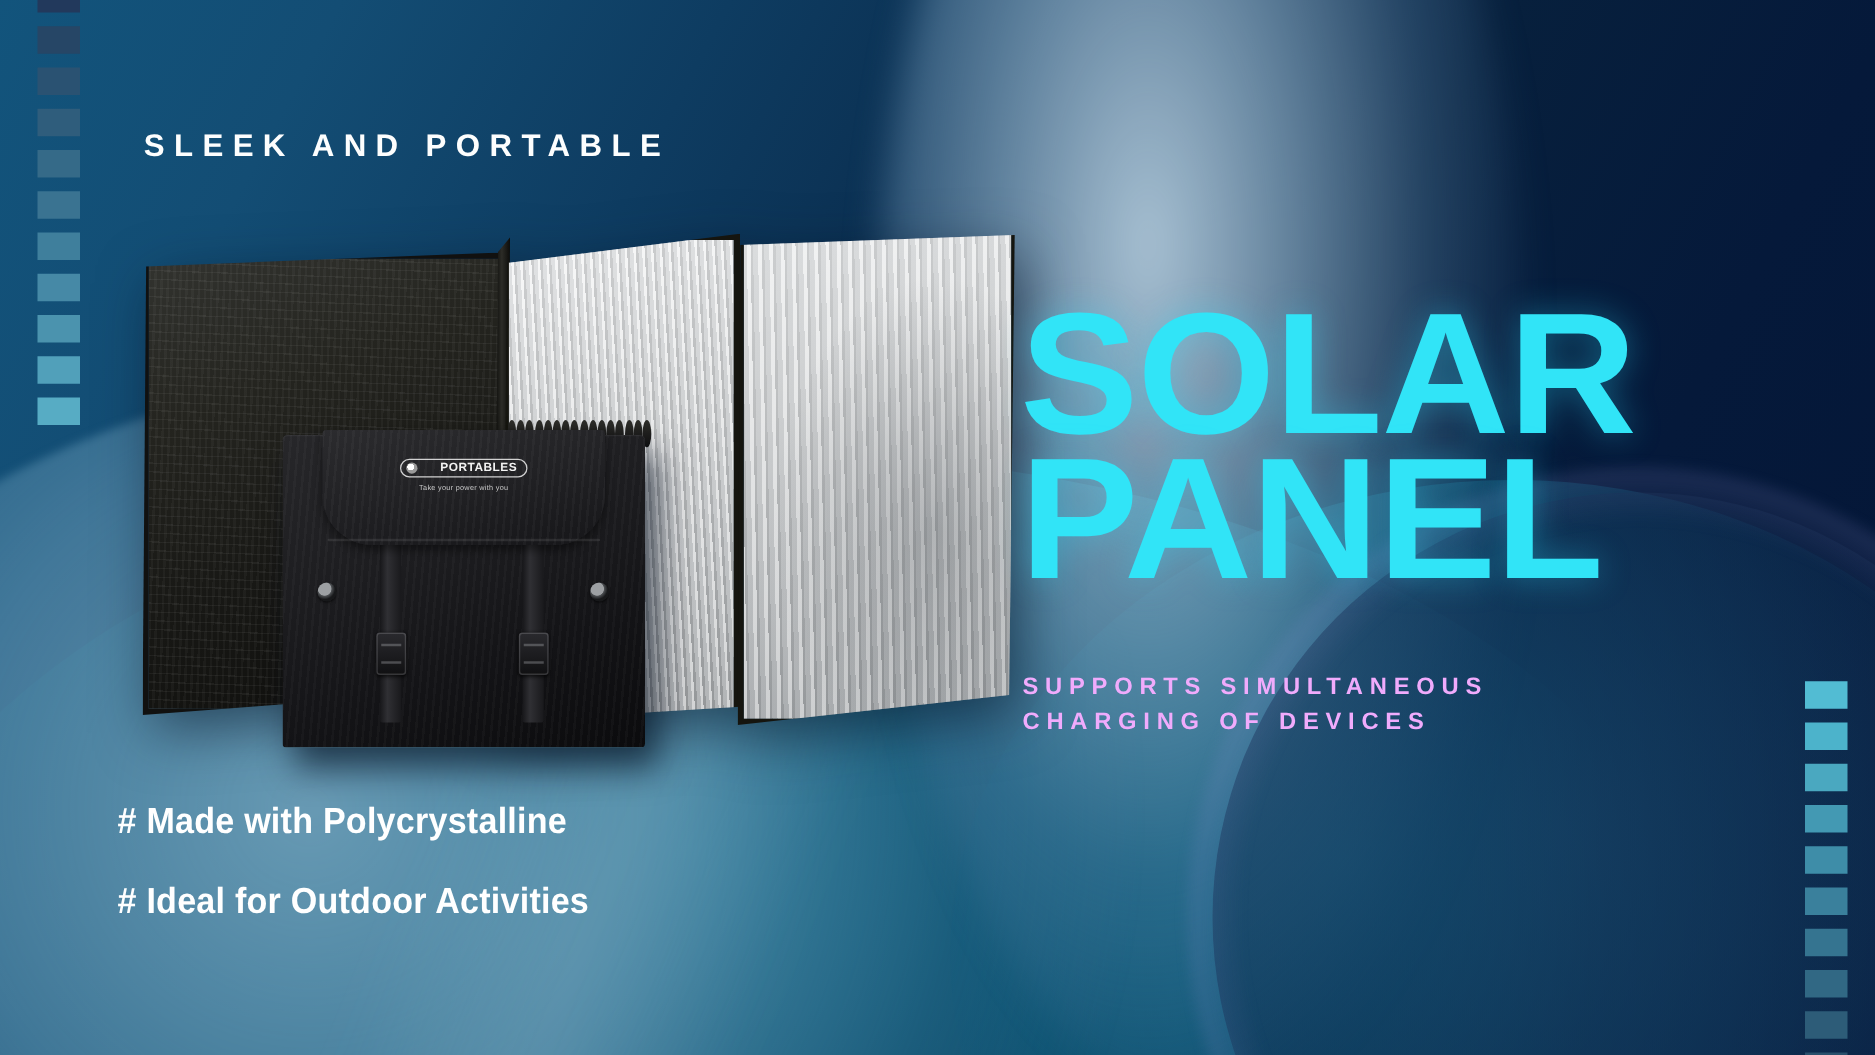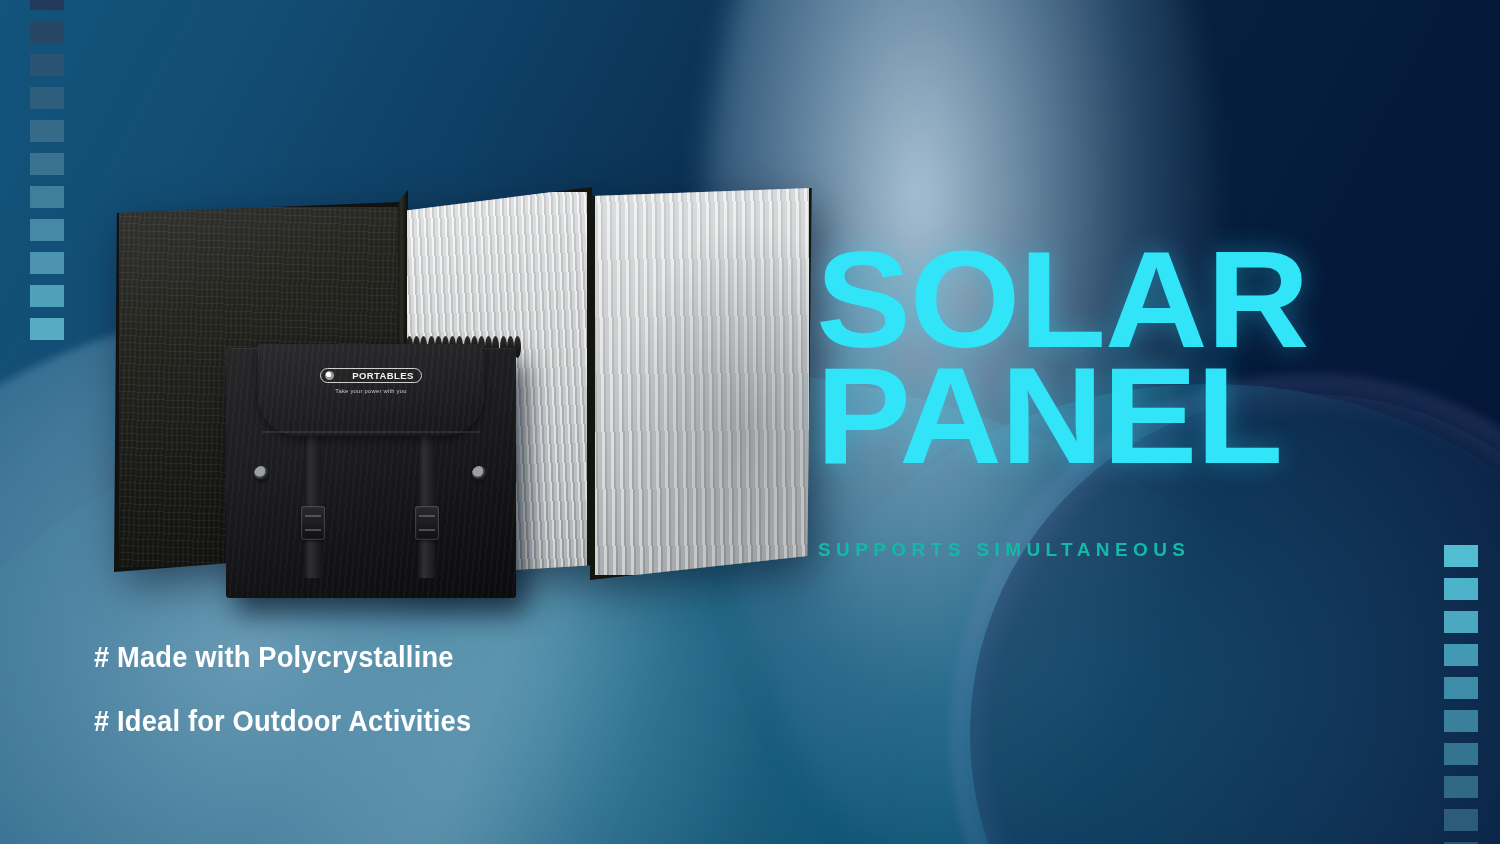--- a/index.html
+++ b/index.html
@@ -51,21 +51,21 @@
   
   .eyebrow{position:absolute;left:115px;top:103px;color:#fdfefe;font-size:25px;font-weight:600;
     letter-spacing:7.5px;white-space:nowrap;}
   .title{position:absolute;left:816px;top:244px;line-height:.80;
     color:#31e4f7;font-weight:800;font-size:138px;letter-spacing:-1px;
     font-family:"Liberation Sans Narrow","Liberation Sans",sans-serif;
     transform:scaleX(1.03);transform-origin:left top;
     text-shadow:0 0 26px rgba(45,210,245,.38);}
   .title .l1{display:block;}
   .title .l2{display:block;margin-top:6px;}
-  .subtitle{position:absolute;left:818px;top:536px;color:#14b8a6;font-size:19px;font-weight:600;
+  .subtitle{position:absolute;left:818px;top:536px;color:#f0abfc;font-size:19px;font-weight:600;
     letter-spacing:5.4px;line-height:1.48;}
   .bullets{position:absolute;left:72px;top:641px;margin-left:22px;}
   .bullet{color:#ffffff;font-size:29px;font-weight:700;margin-bottom:31px;white-space:nowrap;
     font-family:"Liberation Sans Narrow","Liberation Sans",sans-serif;transform:scaleX(.94);
     transform-origin:left center;letter-spacing:.2px;}
 
   
   .product{position:absolute;left:96px;top:190px;width:720px;height:420px;}
   .panel-wrap{position:absolute;inset:0;filter:drop-shadow(8px 14px 22px rgba(3,16,35,.55));}
   .pv{position:absolute;}
@@ -176,20 +176,21 @@
       <div class="seg" style="background: rgb(74, 168, 192);"></div>
       <div class="seg" style="background: rgb(67, 153, 179);"></div>
       <div class="seg" style="background: rgb(62, 141, 168);"></div>
       <div class="seg" style="background: rgb(58, 128, 156);"></div>
       <div class="seg" style="background: rgb(53, 116, 144);"></div>
       <div class="seg" style="background: rgb(49, 104, 132);"></div>
       <div class="seg" style="background: rgb(45, 92, 120);"></div>
       <div class="seg" style="background: rgb(41, 80, 108);"></div>
     </div>
 
+  <div class="eyebrow">SLEEK AND PORTABLE</div>
 
   <div class="product">
     <div class="panel-wrap">
       <div class="pv pv-black"></div>
       <div class="pv-hinge"></div>
       <div class="pv pv-sil1"></div>
       <div class="pv pv-sil2"></div>
     </div>
 
     <div class="coil" id="cable-coil">
@@ -232,20 +233,21 @@
     </div>
   </div>
 
   <div class="title">
     <span class="l1">SOLAR</span>
     <span class="l2">PANEL</span>
   </div>
 
   <div class="subtitle">
     <div>SUPPORTS SIMULTANEOUS</div>
+    <div>CHARGING OF DEVICES</div>
   </div>
 
   <div class="bullets">
     <div class="bullet"># Made with Polycrystalline</div>
     <div class="bullet"># Ideal for Outdoor Activities</div>
   </div>
 
 </div>
 
 </body></html>

